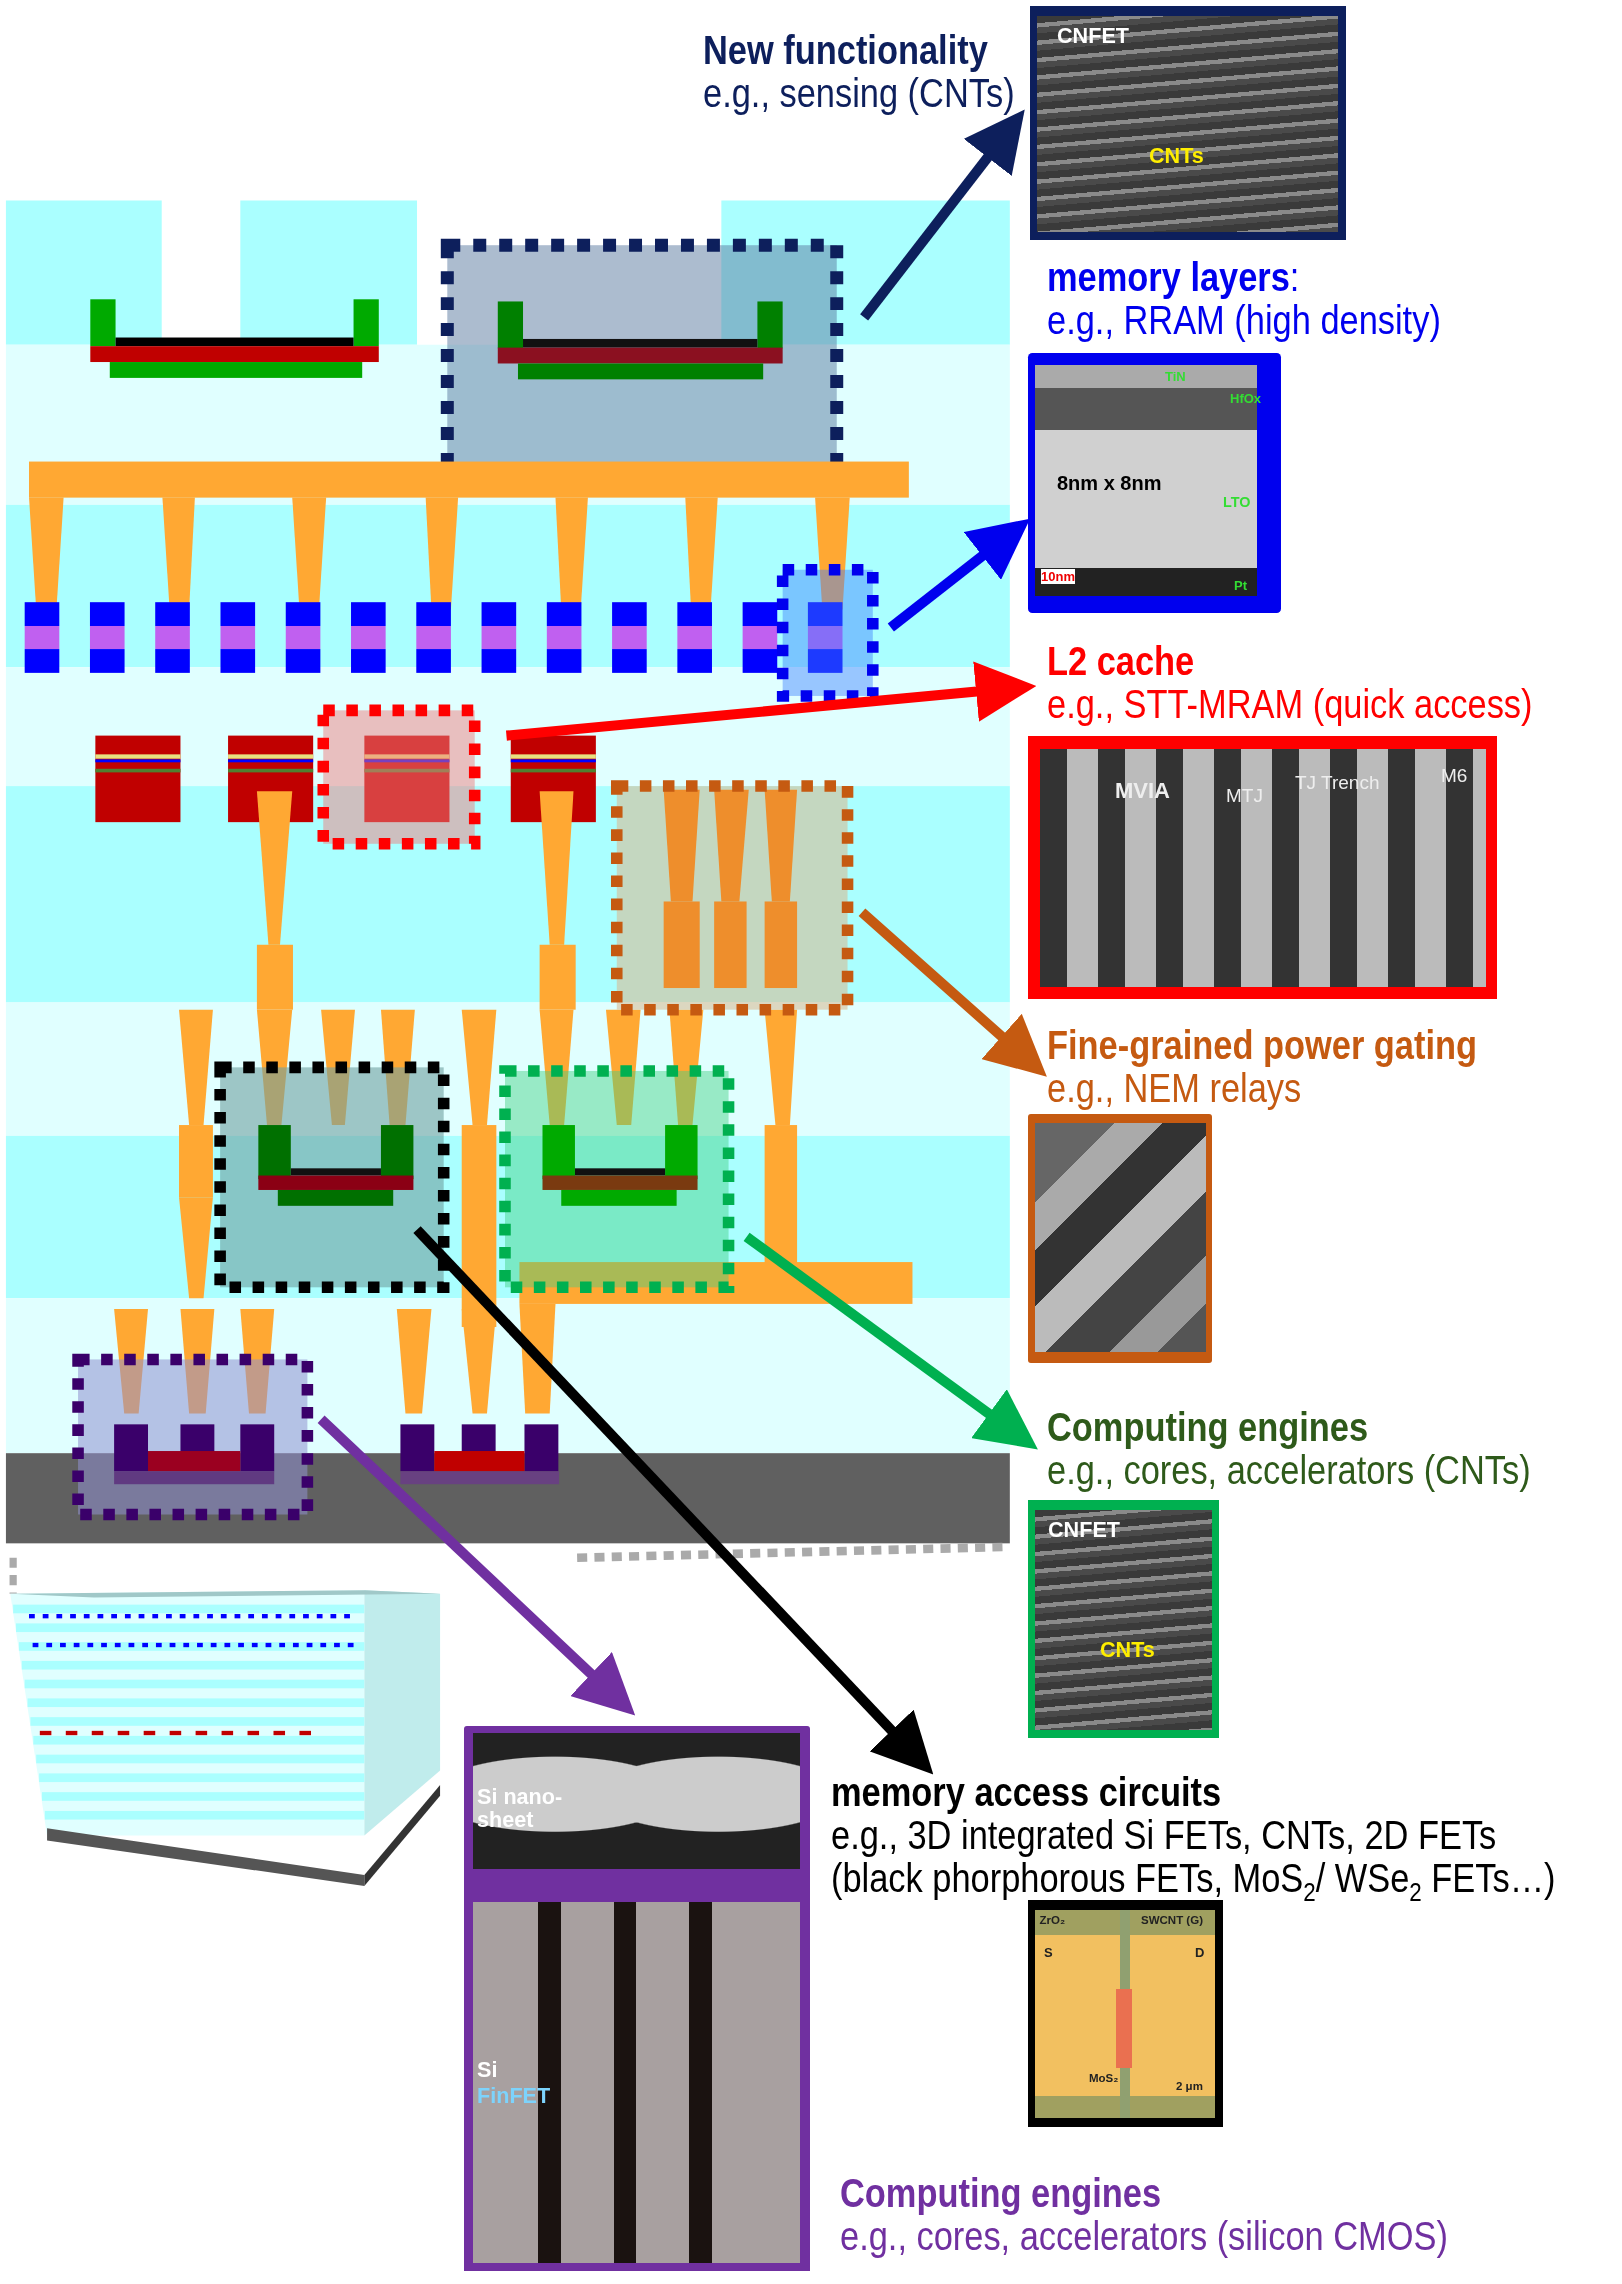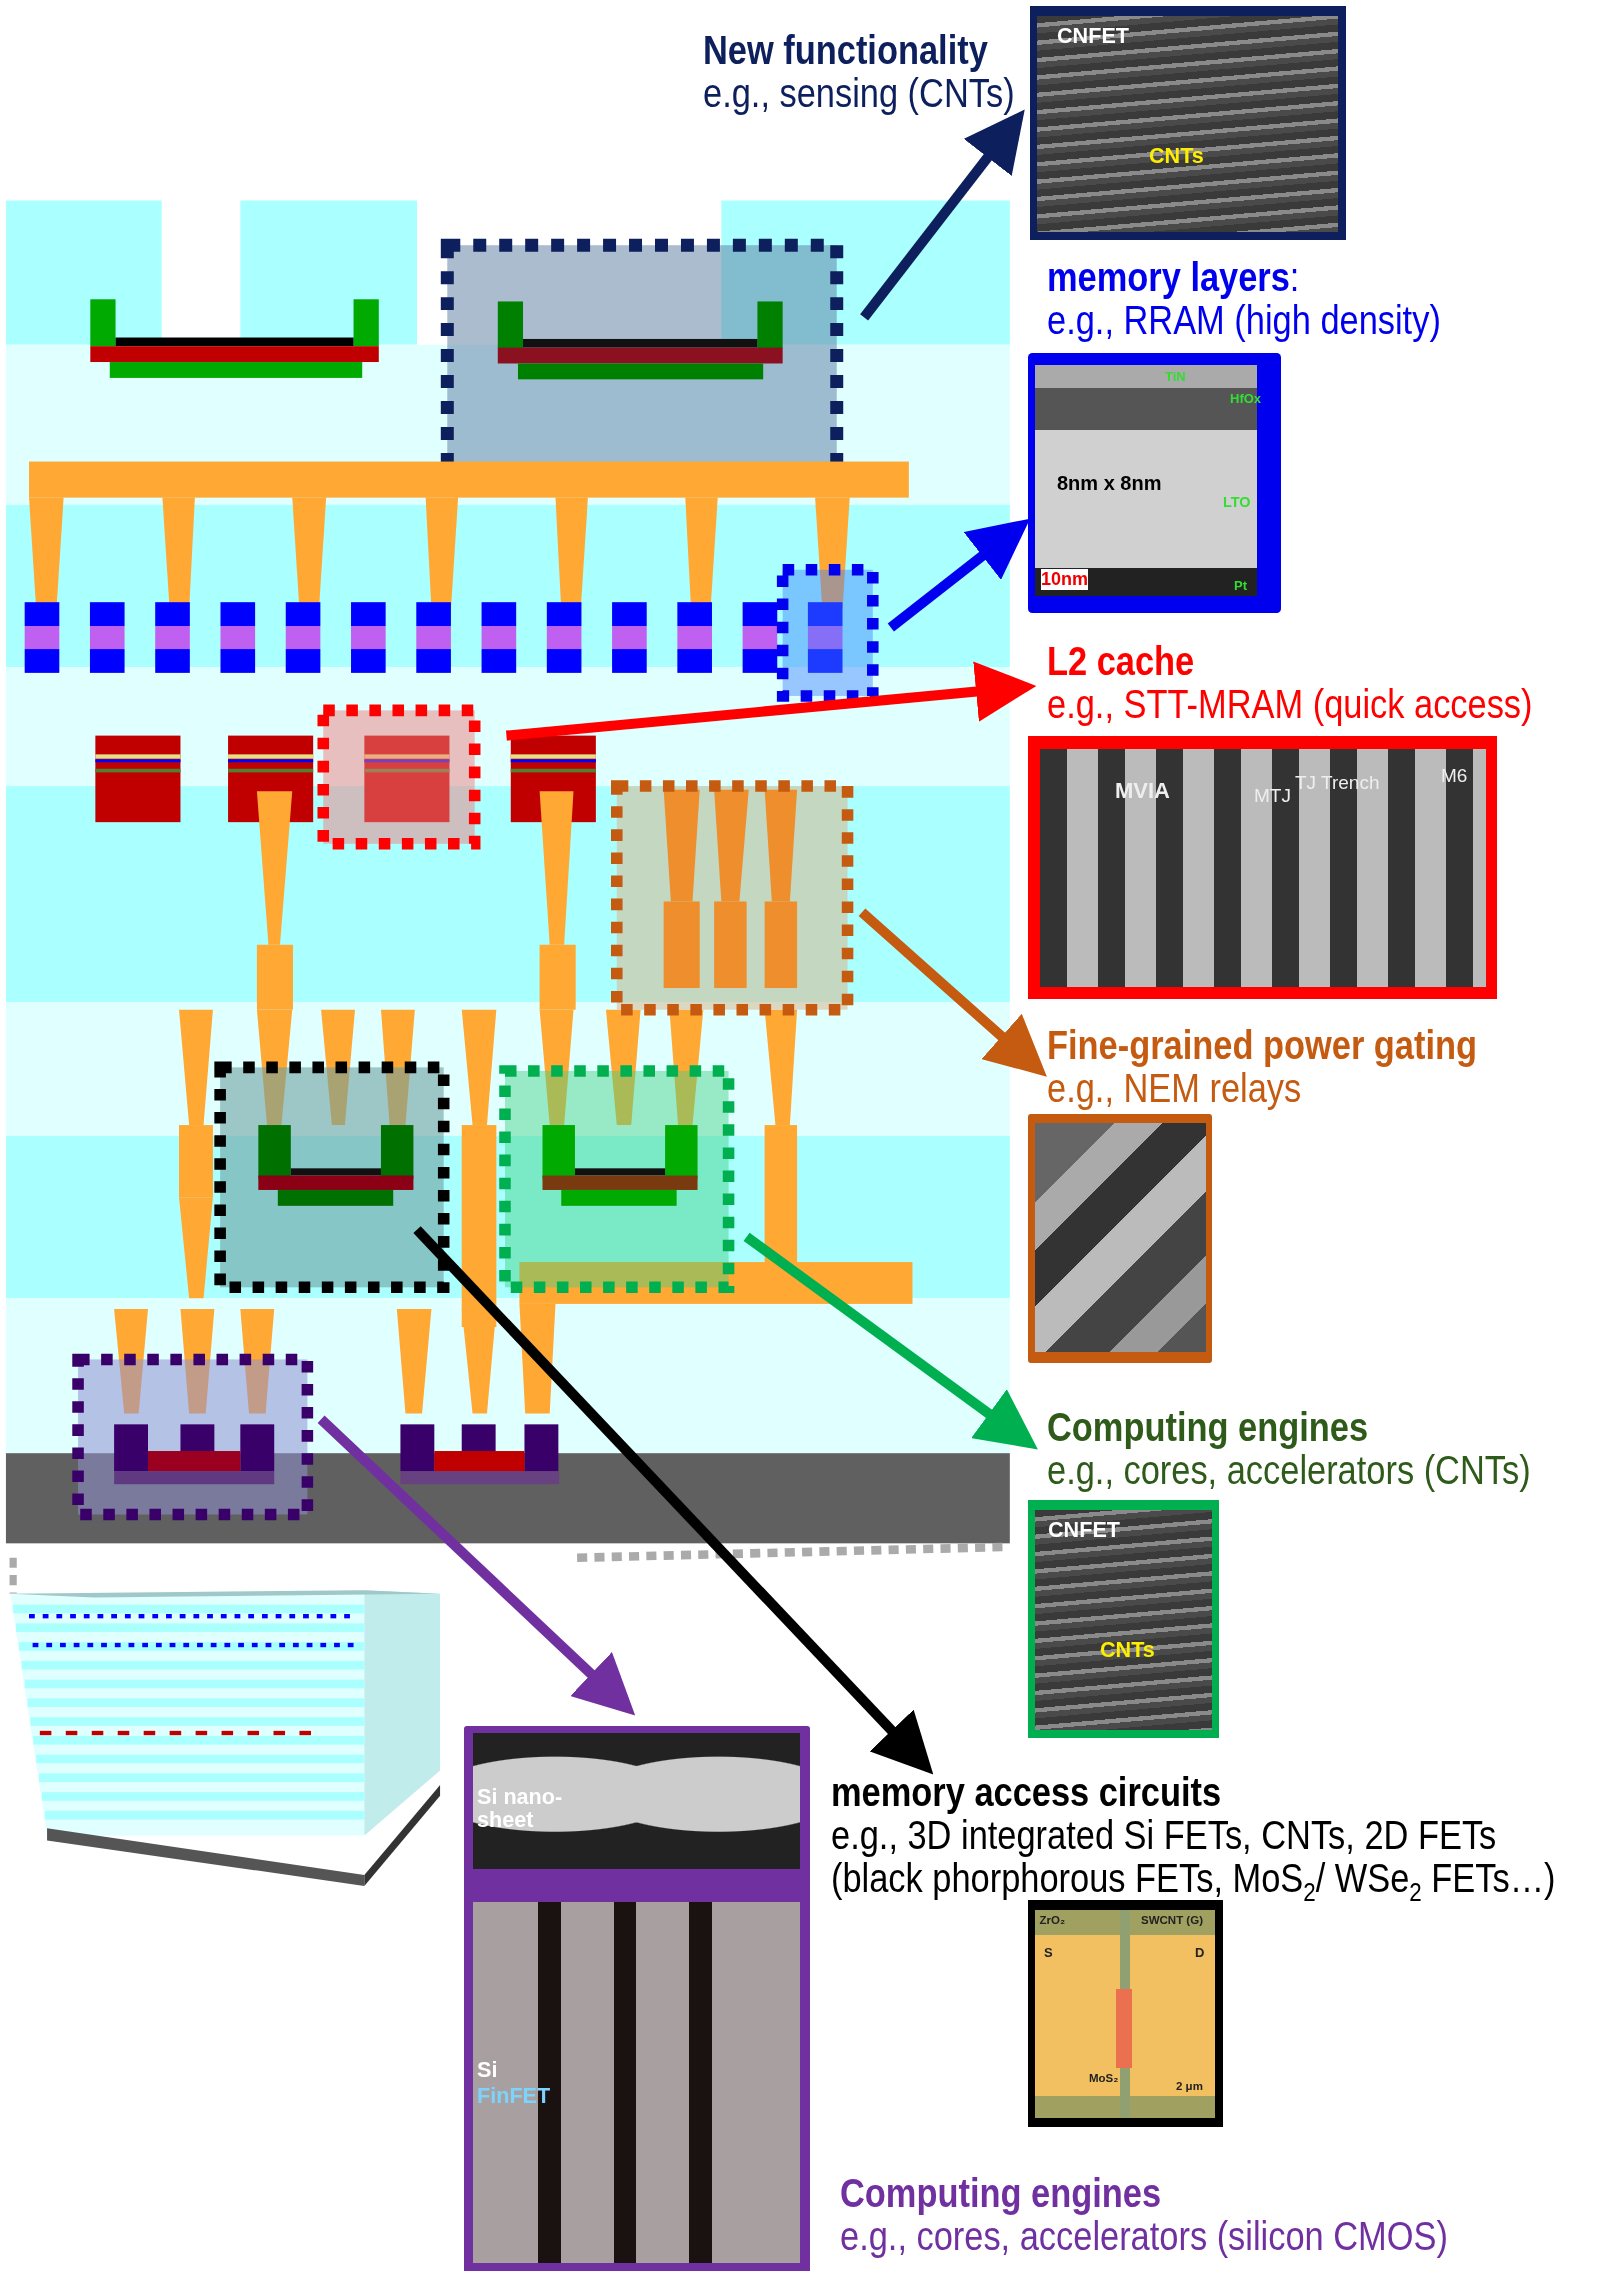--- a/index.html
+++ b/index.html
@@ -362,28 +362,28 @@
   <span class="imgtxt" style="position:absolute;left:27px;top:17.3px;color:#fff;font-size:21.6px;">CNFET</span>
   <span class="imgtxt" style="position:absolute;left:119px;top:137px;color:#ffee00;font-size:21.6px;">CNTs</span>
 </div>
 
 <div style="position:absolute;left:1028px;top:353px;width:237px;height:260px;background:#0000ee;border-radius:4.3px;padding-left:16px;">
   <div style="position:absolute;left:7.2px;top:11.5px;width:222px;height:231px;background:linear-gradient(180deg,#aaa 0 10%,#555 10% 28%,#d0d0d0 28% 88%,#222 88% 100%);"></div>
   <span class="imgtxt" style="position:absolute;left:137px;top:16px;color:#33dd33;font-size:13px;">TiN</span>
   <span class="imgtxt" style="position:absolute;left:202px;top:38px;color:#33dd33;font-size:13px;">HfOx</span>
   <span class="imgtxt" style="position:absolute;left:29px;top:119px;color:#000;font-size:20px;">8nm x 8nm</span>
   <span class="imgtxt" style="position:absolute;left:195px;top:141px;color:#33dd33;font-size:14.4px;">LTO</span>
-  <span class="imgtxt" style="position:absolute;left:13px;top:216px;color:#e00;font-size:18px;background:#fff;">10nm</span>
+  <span class="imgtxt" style="position:absolute;left:13px;top:216px;color:#e00;font-size:13px;background:#fff;">10nm</span>
   <span class="imgtxt" style="position:absolute;left:206px;top:225px;color:#33dd33;font-size:13px;">Pt</span>
 </div>
 
 <div style="position:absolute;left:1028px;top:736px;width:469px;height:263px;background:#ff0000;">
   <div style="position:absolute;left:11.5px;top:13px;width:446px;height:238px;background:repeating-linear-gradient(90deg,#333 0 27px,#bbb 27px 58px);"></div>
   <span class="imgtxt" style="position:absolute;left:87px;top:42px;color:#eee;font-size:22px;font-weight:bold;">MVIA</span>
-  <span class="imgtxt" style="position:absolute;left:198px;top:49px;color:#eee;font-size:19px;font-weight:normal;margin-left:28px;">MTJ</span>
+  <span class="imgtxt" style="position:absolute;left:198px;top:49px;color:#eee;font-size:19px;font-weight:normal;">MTJ</span>
   <span class="imgtxt" style="position:absolute;left:267px;top:36px;color:#eee;font-size:19px;font-weight:normal;">TJ Trench</span>
   <span class="imgtxt" style="position:absolute;left:413px;top:29px;color:#eee;font-size:19px;font-weight:normal;">M6</span>
 </div>
 
 <div style="position:absolute;left:1028px;top:1114px;width:184px;height:249px;background:#c55a11;border-radius:2.9px;">
   <div style="position:absolute;left:6.5px;top:9.4px;width:171px;height:229px;background:linear-gradient(135deg,#666 0 20%,#aaa 20% 32%,#333 32% 46%,#bbb 46% 60%,#444 60% 76%,#999 76% 88%,#555 88% 100%);"></div>
 </div>
 
 <div style="position:absolute;left:1028px;top:1500px;width:191px;height:238px;background:#00b050;">
   <div style="position:absolute;left:7.2px;top:10px;width:177px;height:220px;background:repeating-linear-gradient(175deg,#3a3a3a 0 7.2px,#8a8a8a 7.2px 11.5px,#4a4a4a 11.5px 17.3px);"></div>

